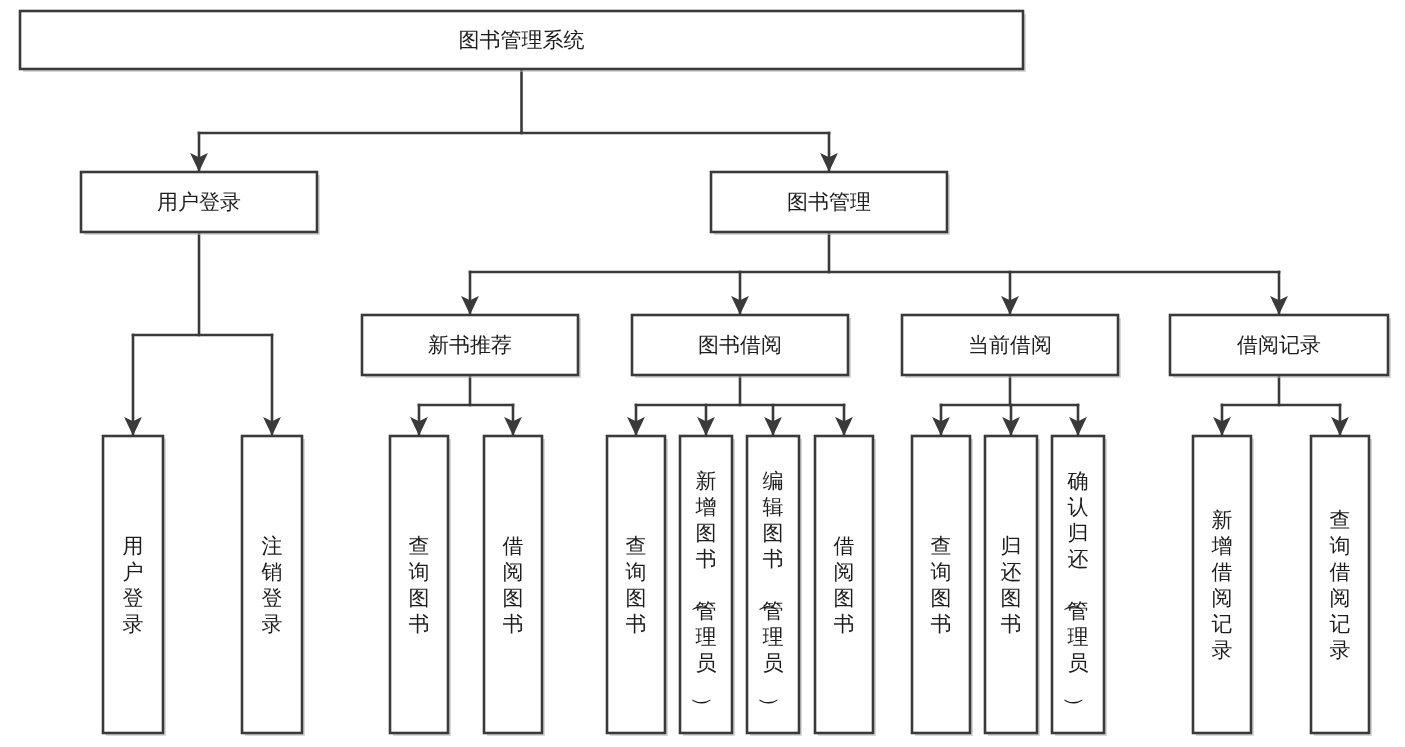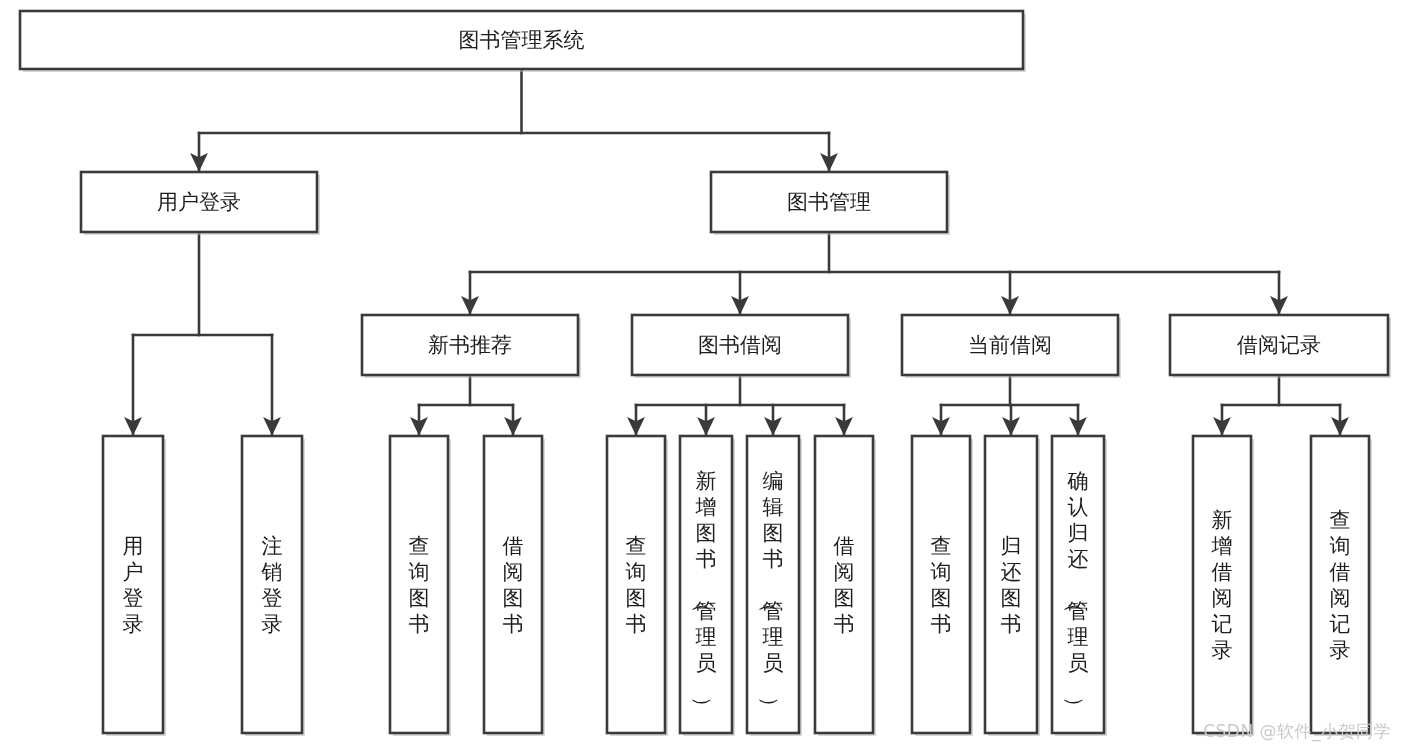--- a/index.html
+++ b/index.html
@@ -211,14 +211,13 @@
           <text x="1222" y="527.3" class="node-label-v"><tspan x="1222" dy="0">新</tspan><tspan x="1222" dy="26">增</tspan><tspan x="1222" dy="26">借</tspan><tspan x="1222" dy="26">阅</tspan><tspan x="1222" dy="26">记</tspan><tspan x="1222" dy="26">录</tspan></text>
         </g>
         <g>
           <rect x="1314" y="439" width="58" height="297" class="node-shadow"></rect>
           <rect x="1311" y="436" width="58" height="297" class="node-box"></rect>
           <text x="1340" y="527.3" class="node-label-v"><tspan x="1340" dy="0">查</tspan><tspan x="1340" dy="26">询</tspan><tspan x="1340" dy="26">借</tspan><tspan x="1340" dy="26">阅</tspan><tspan x="1340" dy="26">记</tspan><tspan x="1340" dy="26">录</tspan></text>
         </g>
       </g>
   </svg>
 
-  <div class="watermark">CSDN @软件_小贺同学</div>
 </div>
 
 </body></html>

